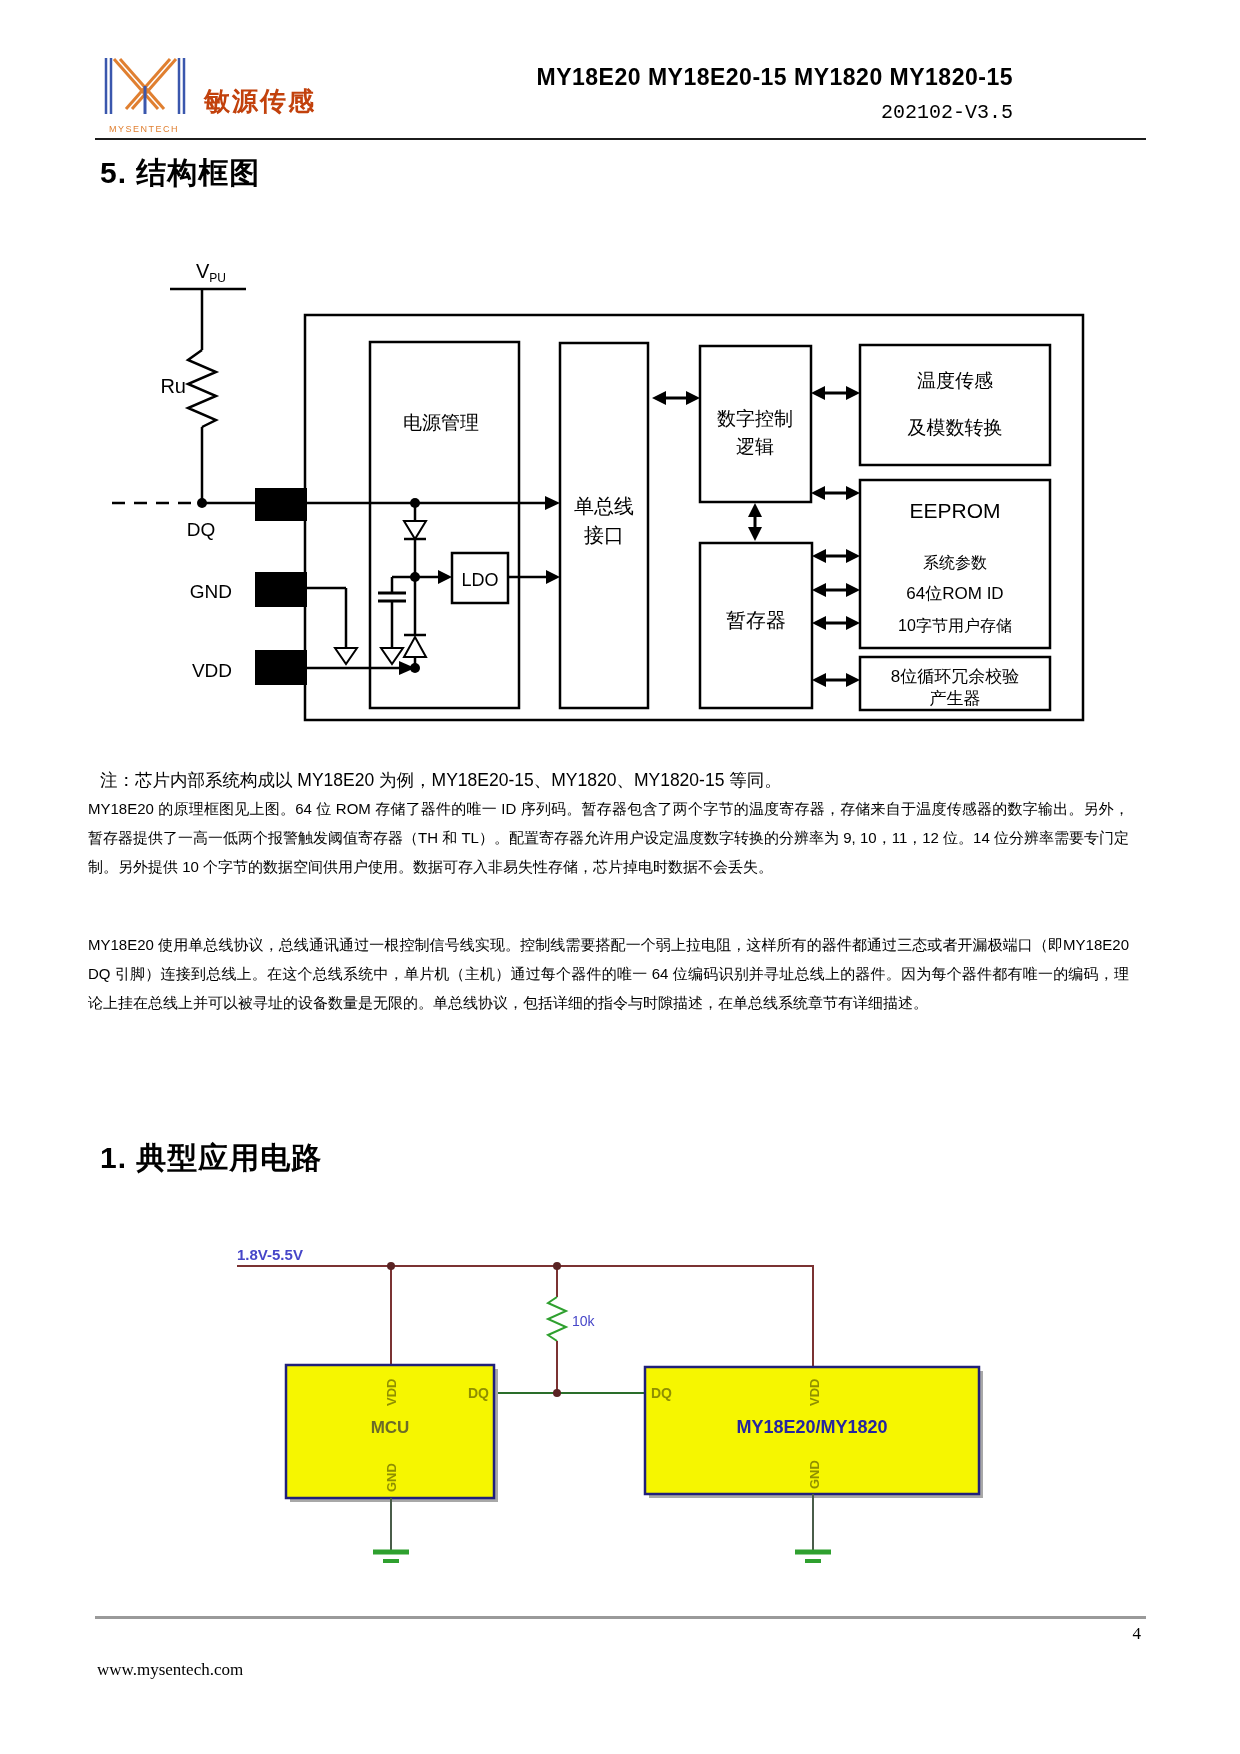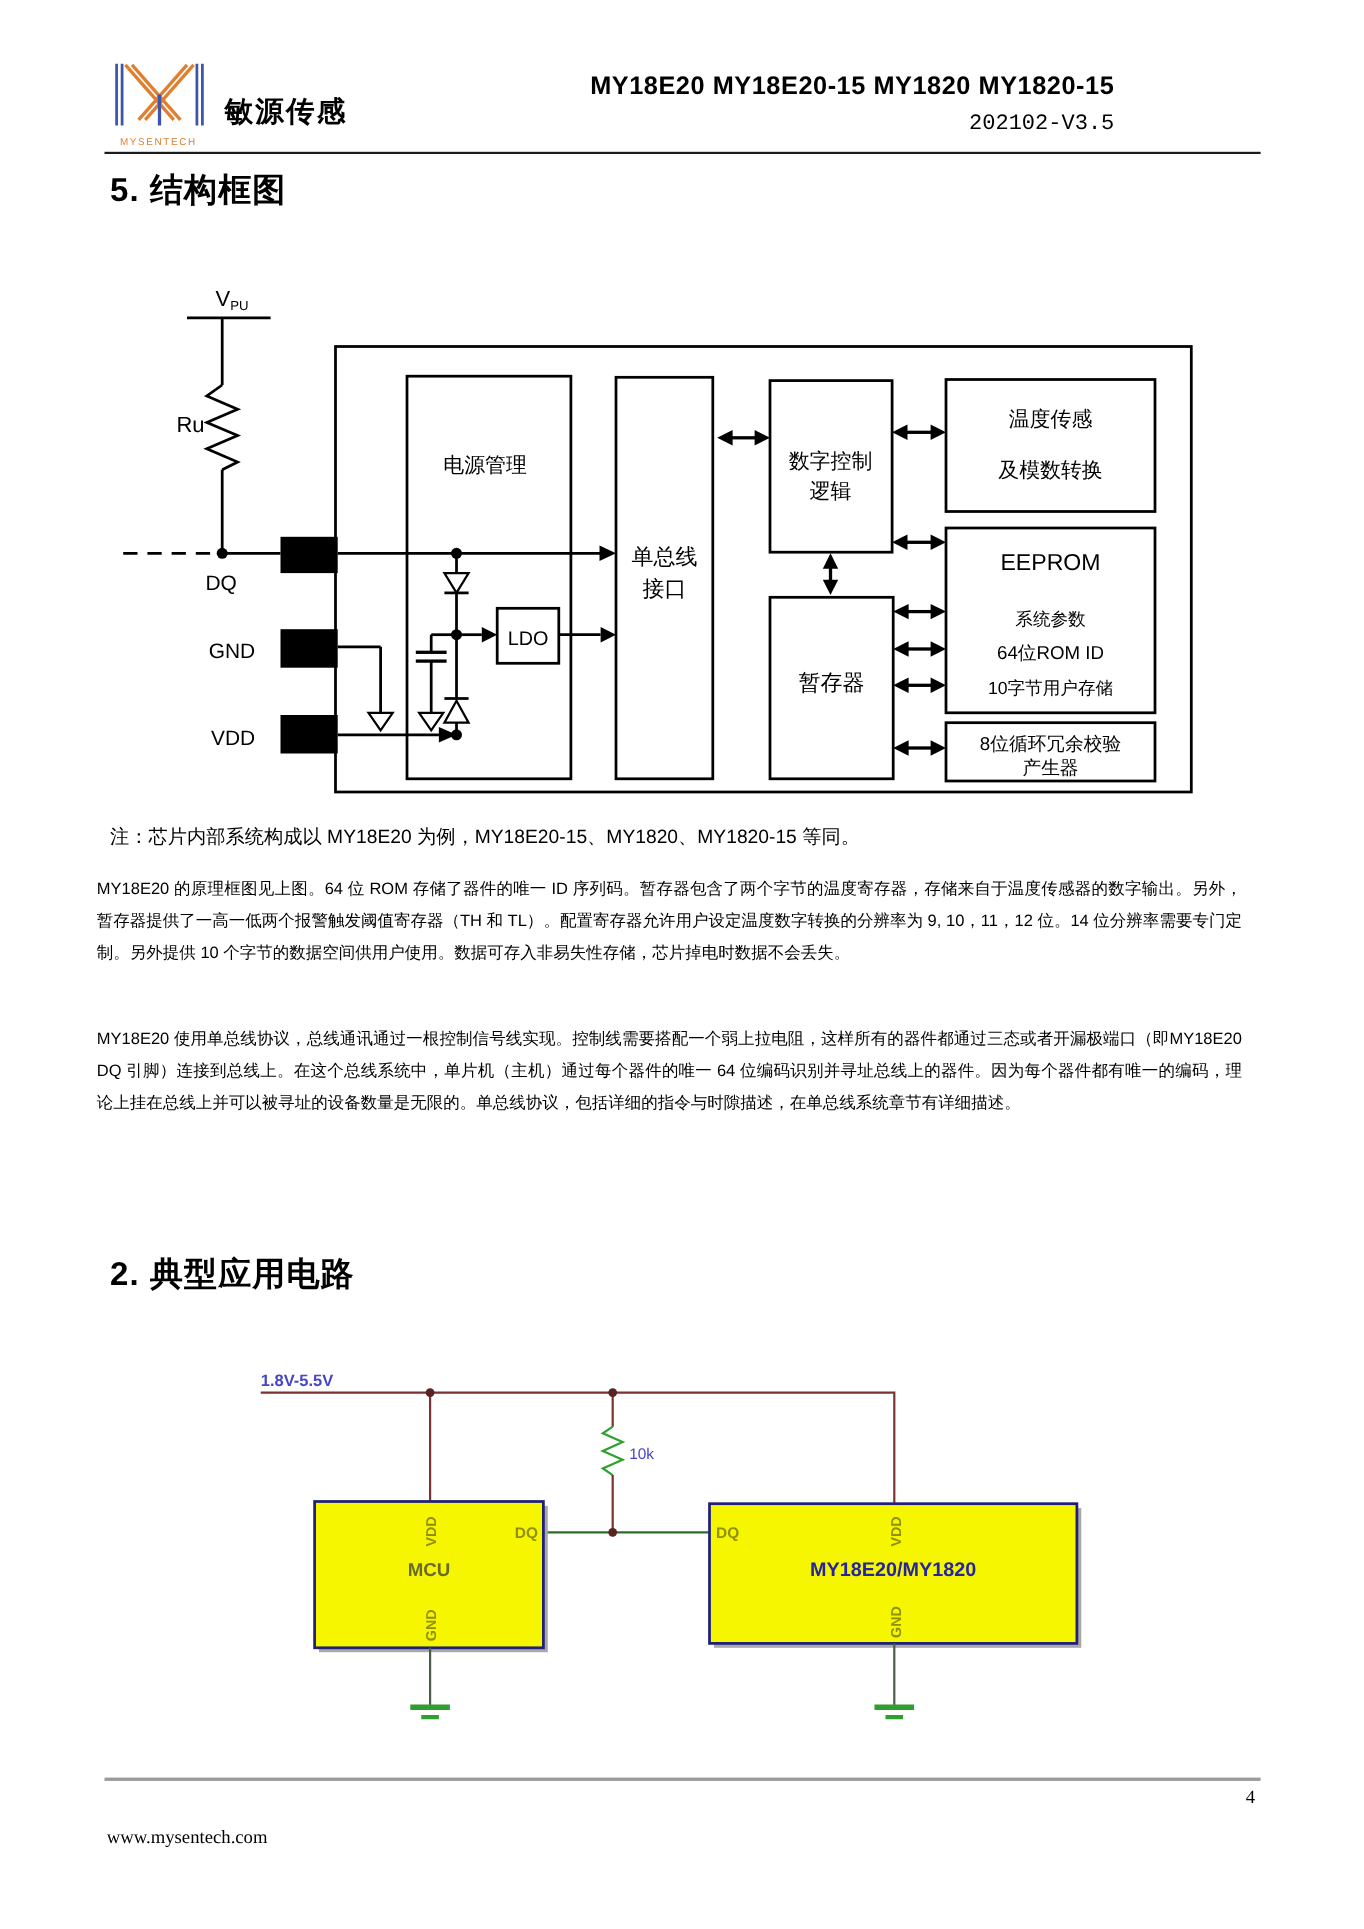--- a/index.html
+++ b/index.html
@@ -3,26 +3,26 @@
 <meta charset="utf-8">
 <style>
   html,body{margin:0;padding:0;background:#e8e8e8;}
   .page{position:relative;width:1240px;height:1754px;background:#ffffff;margin:0 auto;
         font-family:"Liberation Sans",sans-serif;color:#000;overflow:hidden;}
   .abs{position:absolute;}
   .doc-title{top:64px;left:440px;width:573px;text-align:right;font-size:23px;font-weight:bold;letter-spacing:.5px;}
   .doc-version{top:101px;left:440px;width:573px;text-align:right;font-size:20px;
                font-family:Liberation Mono, monospace;}
   .header-rule{top:138px;left:95px;width:1051px;height:2px;background:#1c1c1c;}
-  .logo-cjk{top:84px;left:204px;font-size:26px;font-weight:bold;color:#000000;letter-spacing:2px;}
+  .logo-cjk{top:84px;left:204px;font-size:26px;font-weight:bold;color:#c2410c;letter-spacing:2px;}
   .logo-sub{top:124px;left:98px;width:92px;text-align:center;font-size:9px;font-weight:normal;
             color:#e07f30;letter-spacing:1.5px;}
   .sec-heading{left:100px;font-size:30px;font-weight:bold;letter-spacing:1px;}
   .body-text{left:88px;width:1041px;font-size:15px;line-height:29px;text-align:justify;}
-  .note-text{left:100px;width:1041px;font-size:17.5px;line-height:29px;}
+  .note-text{left:100px;width:1041px;font-size:17.5px;line-height:29px;margin-top:20px;}
   .footer-rule{top:1616px;left:95px;width:1051px;height:3px;background:#9a9a9a;}
   .footer-url{top:1624px;left:97px;font-size:17px;font-family:"Liberation Serif",serif;margin-top:36px;}
   .footer-page{top:1624px;right:99px;font-size:17px;font-family:"Liberation Serif",serif;}
   svg text{font-family:"Liberation Sans",sans-serif;}
   .bd line,.bd polyline,.bd path{stroke:#000;fill:none;}
   .bd rect.box{fill:#fff;stroke:#000;stroke-width:2.5;}
   .bd polygon.head{fill:#000;stroke:none;}
   .bd polygon.hollow{fill:#fff;stroke:#000;stroke-width:2;}
 </style>
 </head>
@@ -167,21 +167,21 @@
       <line x1="824" y1="680" x2="848" y2="680" stroke-width="3"></line>
       <polygon class="head" points="812,680 826,673 826,687"></polygon>
         <polygon class="head" points="860,680 846,673 846,687"></polygon>
     </g>
   </svg>
 
   <div class="abs note-text" style="top:746px;">注：芯片内部系统构成以 MY18E20 为例，MY18E20-15、MY1820、MY1820-15 等同。</div>
   <div class="abs body-text" style="top:794px;">MY18E20 的原理框图见上图。64 位 ROM 存储了器件的唯一 ID 序列码。暂存器包含了两个字节的温度寄存器，存储来自于温度传感器的数字输出。另外，暂存器提供了一高一低两个报警触发阈值寄存器（TH 和 TL）。配置寄存器允许用户设定温度数字转换的分辨率为 9, 10，11，12 位。14 位分辨率需要专门定制。另外提供 10 个字节的数据空间供用户使用。数据可存入非易失性存储，芯片掉电时数据不会丢失。</div>
   <div class="abs body-text" style="top:930px;">MY18E20 使用单总线协议，总线通讯通过一根控制信号线实现。控制线需要搭配一个弱上拉电阻，这样所有的器件都通过三态或者开漏极端口（即MY18E20 DQ 引脚）连接到总线上。在这个总线系统中，单片机（主机）通过每个器件的唯一 64 位编码识别并寻址总线上的器件。因为每个器件都有唯一的编码，理论上挂在总线上并可以被寻址的设备数量是无限的。单总线协议，包括详细的指令与时隙描述，在单总线系统章节有详细描述。</div>
 
-  <div class="abs sec-heading" style="top:1138px;">2. 典型应用电路</div>
+  <div class="abs sec-heading" style="top:1138px;">1. 典型应用电路</div>
 
   <svg class="abs" style="top:1240px;left:195px;" width="810" height="335" viewBox="195 1240 810 335">
 
     <text x="237" y="1260" font-size="15" font-weight="bold" fill="#4646c8">1.8V-5.5V</text>
 
     <path d="M237,1266 H813 V1367" stroke="#7b3232" stroke-width="2" fill="none"></path>
     <line x1="391" y1="1266" x2="391" y2="1365" stroke="#7b3232" stroke-width="2"></line>
     <line x1="557" y1="1266" x2="557" y2="1297" stroke="#7b3232" stroke-width="2"></line>
     <circle cx="391" cy="1266" r="4" fill="#5a2323"></circle>
     <circle cx="557" cy="1266" r="4" fill="#5a2323"></circle>

